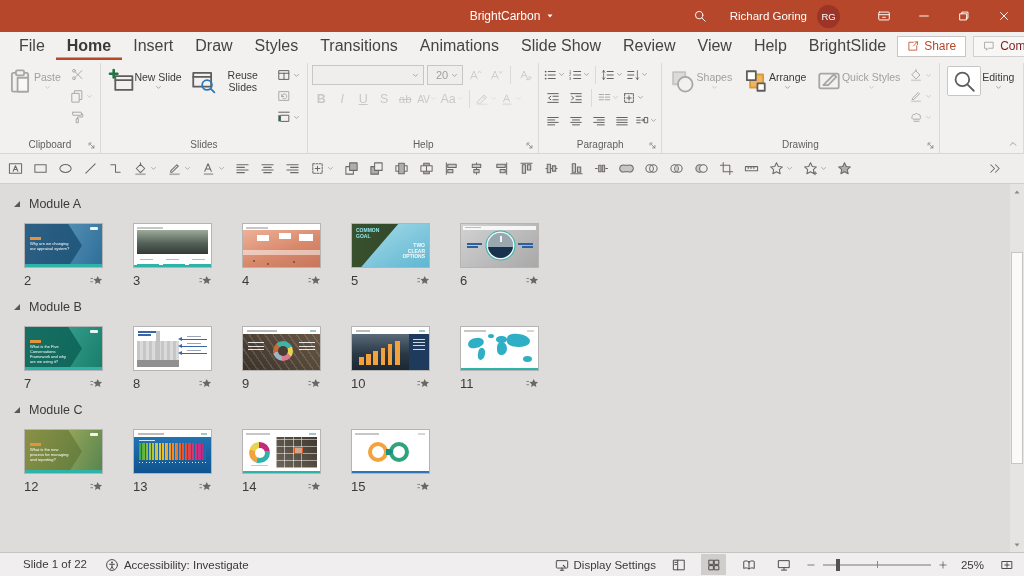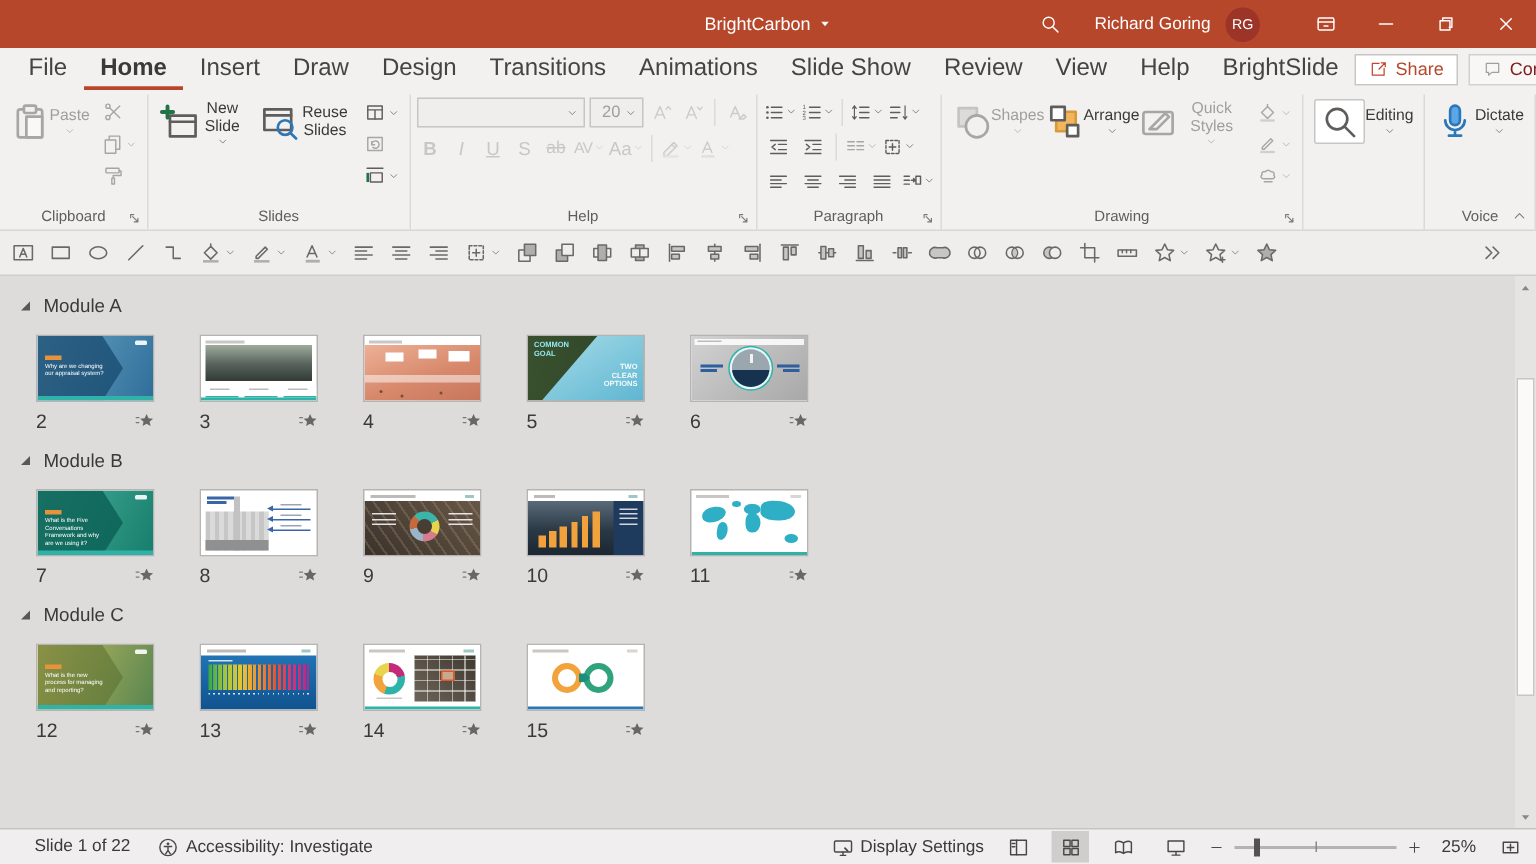--- a/index.html
+++ b/index.html
@@ -160,21 +160,21 @@
       </span>
   </div>
 </div>
 
 <div class="tabrow">
   <div class="tabs">
       <div class="tab">File</div>
       <div class="tab active">Home</div>
       <div class="tab">Insert</div>
       <div class="tab">Draw</div>
-      <div class="tab">Design</div>
+      <div class="tab">Styles</div>
       <div class="tab">Transitions</div>
       <div class="tab">Animations</div>
       <div class="tab">Slide Show</div>
       <div class="tab">Review</div>
       <div class="tab">View</div>
       <div class="tab">Help</div>
       <div class="tab">BrightSlide</div>
     </div>
   <div class="tabactions">
     <span class="sharebtn">
@@ -722,43 +722,20 @@
               <svg viewBox="0 0 16 16">
                 <path d="M3.5 5.5L8 10l4.5-4.5"></path>
               </svg>
             </span>
           </span>
       </div>
     </div>
     <div class="rlabel"></div>
   </div>
 
-  <div class="rgroup">
-    <div class="rbody">
-      <div class="bigbtn">
-        <span class="bigicon">
-            <svg viewBox="0 0 16 16">
-              <rect x="6" y="1.5" width="4" height="8" rx="2" style="fill:#5aa7e8;stroke:#2b77b8"></rect>
-              <path d="M4 7.5a4 4 0 0 0 8 0M8 11.5v2M5.5 13.8h5" style="stroke:#2b77b8"></path>
-            </svg>
-          </span>
-        <span class="blbl">
-            <span>Dictate</span>
-            <span class="chev">
-              <svg viewBox="0 0 16 16">
-                <path d="M3.5 5.5L8 10l4.5-4.5"></path>
-              </svg>
-            </span>
-          </span>
-      </div>
-    </div>
-    <div class="rlabel">
-        <span>Voice</span>
-      </div>
-  </div>
 
 
   <span class="collapse">
       <svg viewBox="0 0 16 16">
         <path d="M3.5 10L8 5.5l4.5 4.5"></path>
       </svg>
     </span>
 </div>
 
 <div class="drawbar">

